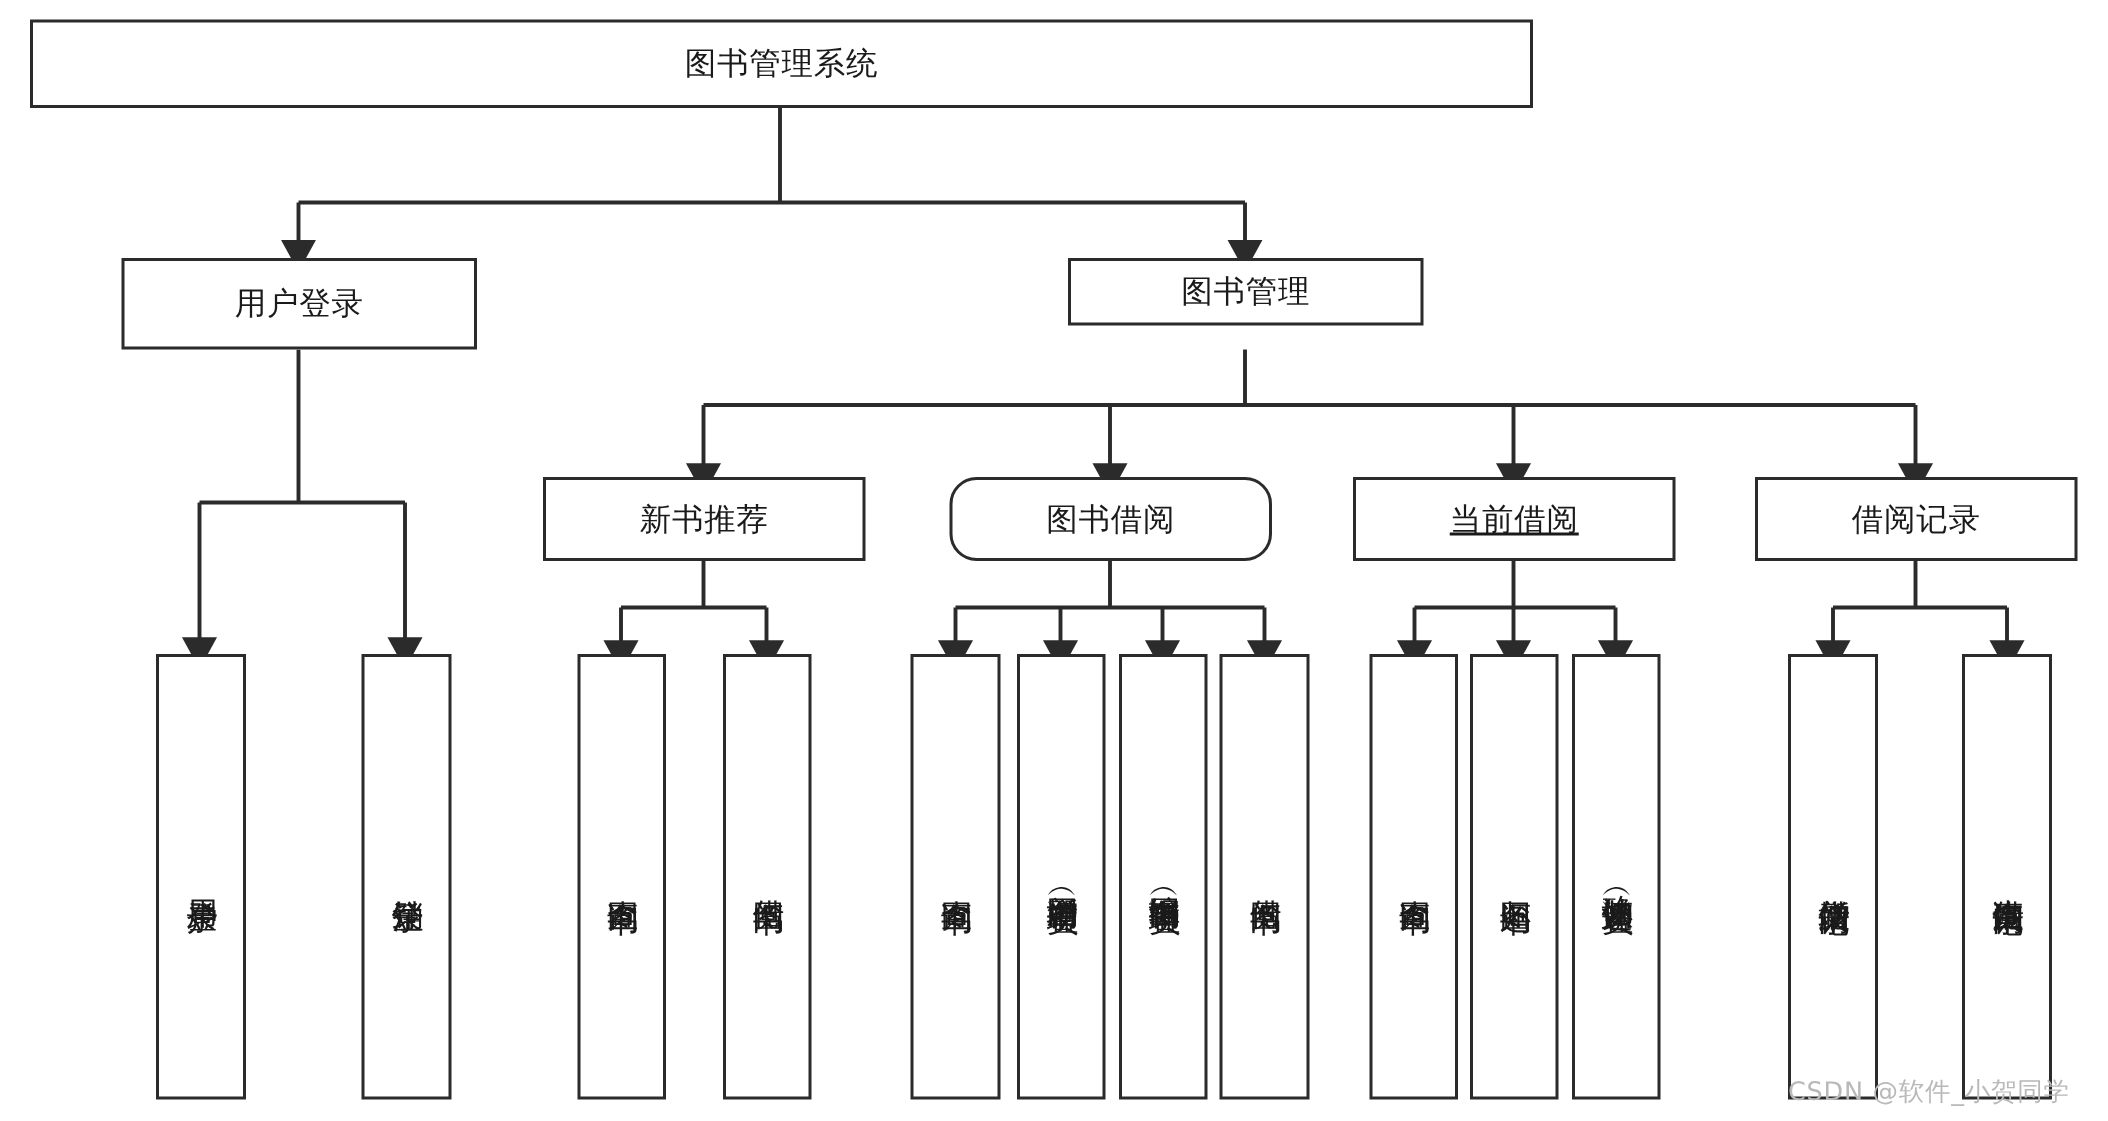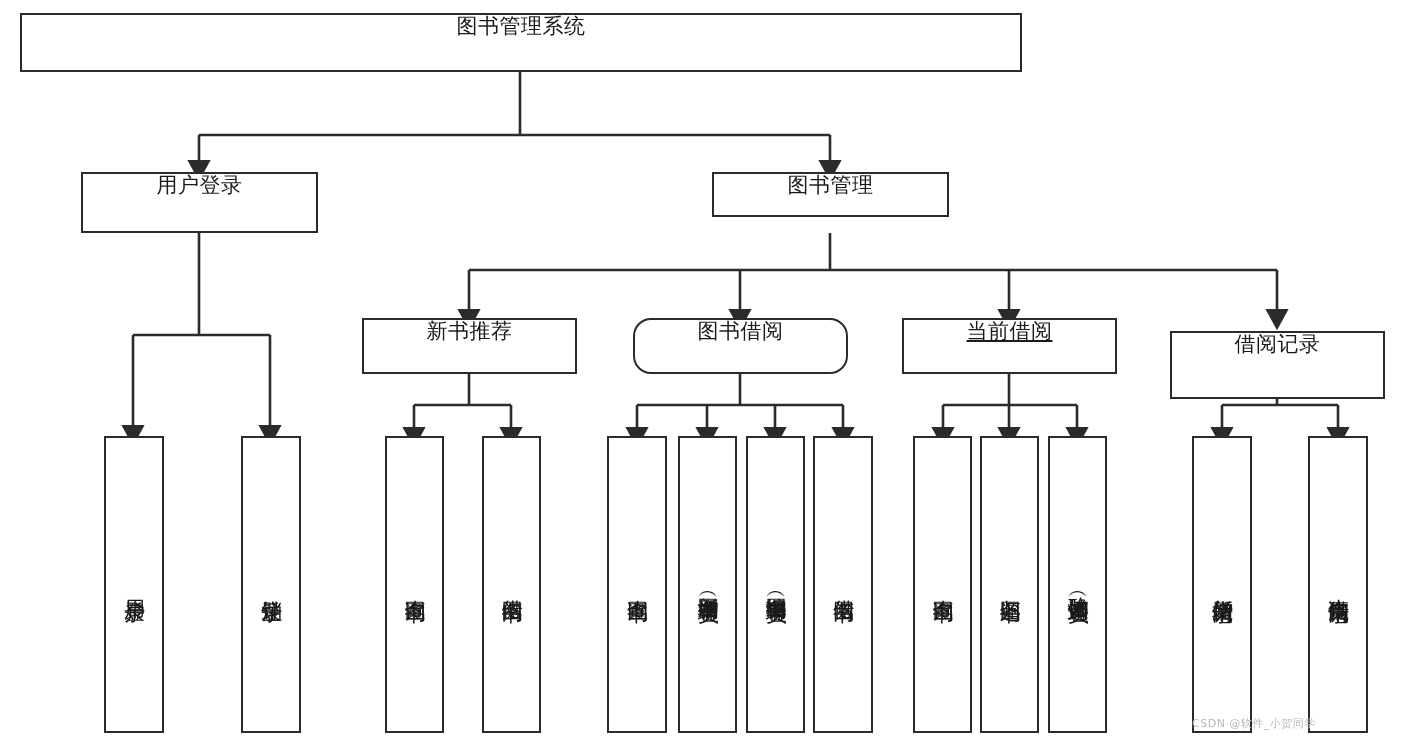--- a/index.html
+++ b/index.html
@@ -26,20 +26,21 @@
     width: 1405px;
     height: 747px;
     pointer-events: none;
   }
   .node {
     position: absolute;
     box-sizing: border-box;
     background: #ffffff;
     border: 2px solid #2b2b2b;
     display: flex;
+    align-items: center;
     justify-content: center;
     z-index: 2;
   }
   .node .label {
     font-size: 21px;
     line-height: 1.08;
     letter-spacing: 0.5px;
     color: #1a1a1a;
     white-space: nowrap;
     text-align: center;
@@ -52,21 +53,21 @@
     writing-mode: vertical-rl;
     text-orientation: upright;
     font-size: 21px;
     line-height: 1.22;
     letter-spacing: 1px;
     white-space: nowrap;
     max-height: 278px;
   }
   .watermark {
     position: absolute;
-    font-size: 11px;
+    font-size: 17px;
     color: #b9b9b9;
     letter-spacing: 0.5px;
     white-space: nowrap;
     z-index: 5;
     font-family: "DejaVu Sans", "Liberation Sans", sans-serif;
   }
 </style>
 </head>
 <body>
 
@@ -139,21 +140,21 @@
   </div>
 
   <div class="node" style="left:633px; top:318px; width:215px; height:56px;border-radius:18px;">
     <span class="label">图书借阅</span>
   </div>
 
   <div class="node" style="left:902px; top:318px; width:215px; height:56px;text-decoration:underline;">
     <span class="label">当前借阅</span>
   </div>
 
-  <div class="node" style="left:1170px; top:318px; width:215px; height:68px;margin-top:13px;">
+  <div class="node" style="left:1170px; top:318px; width:215px; height:56px;">
     <span class="label">借阅记录</span>
   </div>
 
   <div class="node vertical" style="left:104px; top:436px; width:60px; height:297px;">
     <span class="label">用户登录</span>
   </div>
 
   <div class="node vertical" style="left:241px; top:436px; width:60px; height:297px;">
     <span class="label">注销登录</span>
   </div>

